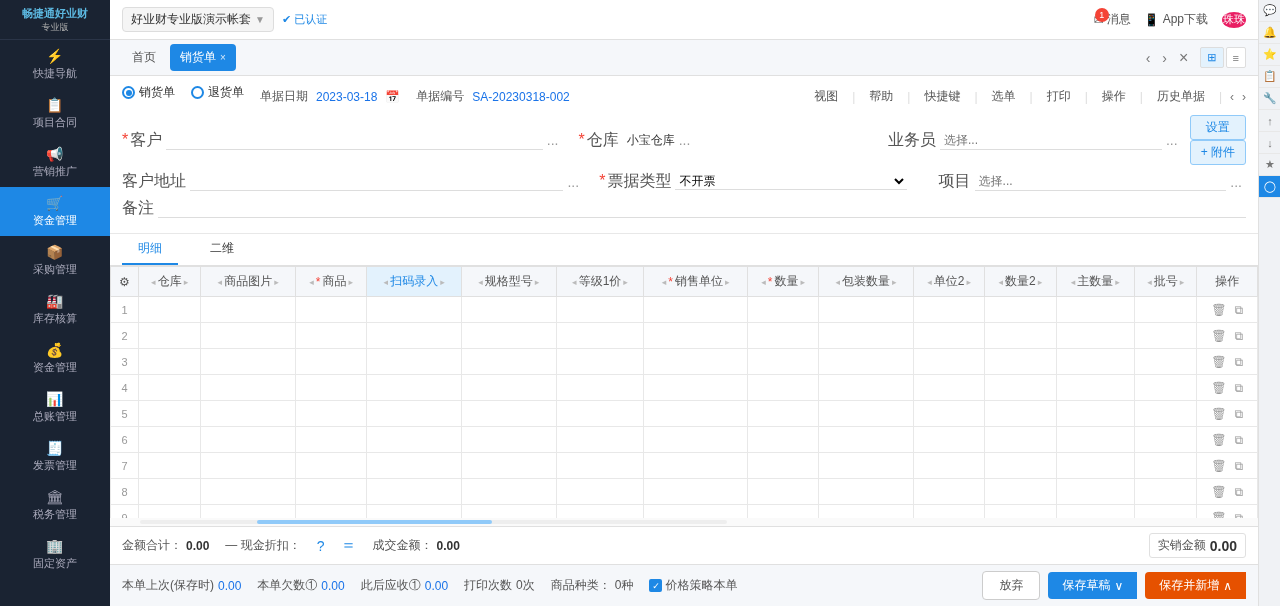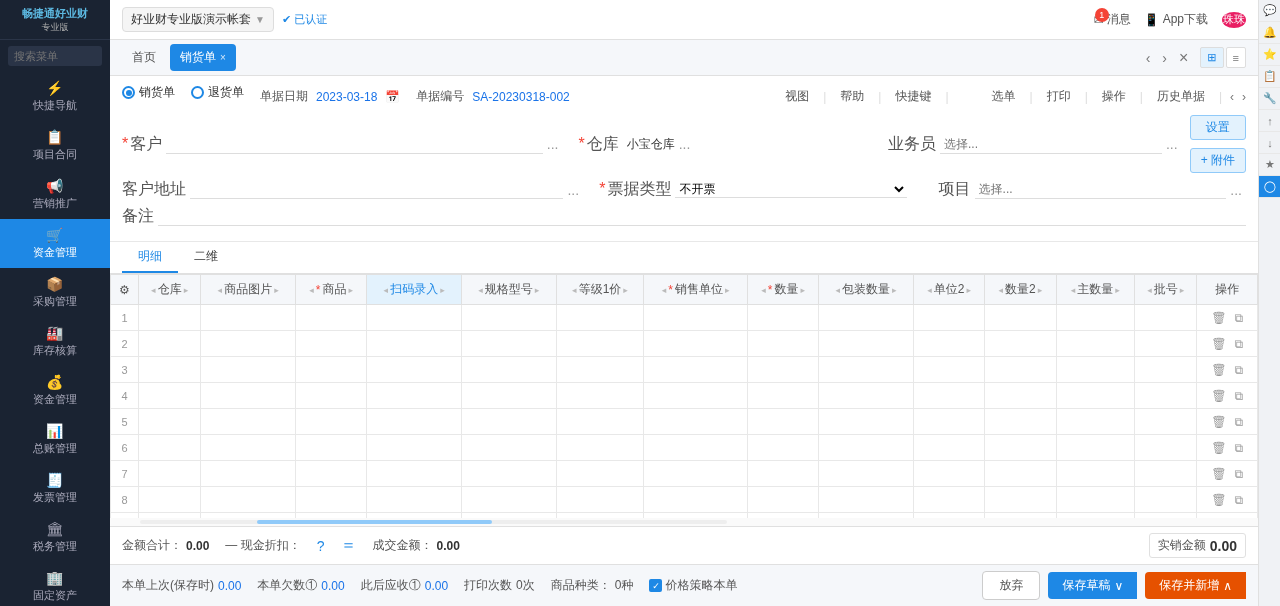--- a/index.html
+++ b/index.html
@@ -57,25 +57,25 @@
     
     
     .form-row { display: flex; align-items: center; gap: 0; margin-bottom: 6px; }
     .form-field { display: flex; align-items: center; flex: 1; min-width: 0; }
     .form-label { color: #555; font-size: 16px; white-space: nowrap; padding-right: 4px; }
     .form-label.required::before { content: '*'; color: #f44336; margin-right: 2px; }
     .form-input { flex: 1; border: none; border-bottom: 1px solid #ddd; padding: 2px 4px; font-size: 12px; outline: none; background: transparent; min-width: 80px; }
     .field-dots { color: #999; cursor: pointer; padding: 0 4px; font-size: 14px; }
     
     
-    .right-actions { display: flex; flex-direction: column; gap: 8px; margin-left: 8px; }
+    .right-actions { display: flex; flex-direction: column; gap: 0; margin-left: 8px; }
     .right-btn { background: #e3f2fd; color: #1e88e5; border: 1px solid #90caf9; border-radius: 3px; padding: 3px 10px; cursor: pointer; font-size: 12px; white-space: nowrap; }
     
     
-    .table-tabs { display: flex; align-items: center; gap: 0; padding: 0 12px; background: #fff; border-bottom: 1px solid #e0e0e0; }
+    .table-tabs { display: flex; align-items: center; gap: 16px; padding: 0 12px; background: #fff; border-bottom: 1px solid #e0e0e0; }
     .table-tab { padding: 6px 16px; font-size: 12px; cursor: pointer; border-bottom: 2px solid transparent; }
     .table-tab.active { color: #1e88e5; border-bottom-color: #1e88e5; }
     
     
     .table-container { background: #fff; overflow: auto; flex: 1; }
     .data-table { width: 100%; border-collapse: collapse; font-size: 12px; }
     .data-table th { background: #f5f7fa; padding: 6px 4px; text-align: center; border: 1px solid #e0e0e0; white-space: nowrap; font-weight: normal; color: #555; }
     .data-table th .required-mark { color: #f44336; }
     .data-table td { padding: 4px; border: 1px solid #e8e8e8; text-align: center; height: 26px; }
     .row-num { color: #999; font-size: 11px; }
@@ -123,23 +123,20 @@
 
 <div class="app-container">
 
   <div class="sidebar">
     <div class="sidebar-logo">
       <div style="display:flex;flex-direction:column;align-items:center;width:100%">
         <span class="sidebar-logo-text">畅捷通好业财</span>
         <span class="sidebar-logo-sub">专业版</span>
       </div>
     </div>
-    <div class="sidebar-search">
-      <input type="text" style="width: 100%; background: rgb(42, 52, 71); border: none; border-radius: 3px; padding: 4px 6px; color: rgb(204, 204, 204); font-size: 11px; outline: none;" placeholder="搜索菜单">
-    </div>
     <div class="sidebar-item">
       <span class="icon">⚡</span>
       <span>快捷导航</span>
     </div>
     <div class="sidebar-item">
       <span class="icon">📋</span>
       <span>项目合同</span>
     </div>
     <div class="sidebar-item">
       <span class="icon">📢</span>
@@ -254,21 +251,21 @@
           <span>单据编号</span>
           <span style="color:#1a73e8;cursor:pointer;margin-left:4px;">SA-20230318-002</span>
         </div>
         <div class="doc-actions">
           <span class="doc-action-btn" style="color:#555;cursor:pointer;">视图</span>
           <span class="doc-action-separator">|</span>
           <span class="doc-action-btn" style="color:#555;cursor:pointer;">帮助</span>
           <span class="doc-action-separator">|</span>
           <span class="doc-action-btn" style="color:#555;cursor:pointer;">快捷键</span>
           <span class="doc-action-separator">|</span>
-          <span class="doc-action-btn" style="color:#555;cursor:pointer;margin-left:29px;">选单</span>
+          <span class="doc-action-btn" style="color:#555;cursor:pointer;">选单</span>
           <span class="doc-action-separator">|</span>
           <span class="doc-action-btn" style="color:#555;cursor:pointer;">打印</span>
           <span class="doc-action-separator">|</span>
           <span class="doc-action-btn" style="color:#555;cursor:pointer;">操作</span>
           <span class="doc-action-separator">|</span>
           <span class="doc-action-btn" style="color:#555;cursor:pointer;">历史单据</span>
           <span class="doc-action-separator">|</span>
           <span style="cursor:pointer;color:#777;">‹</span>
           <span style="cursor:pointer;color:#777;">›</span>
         </div>

